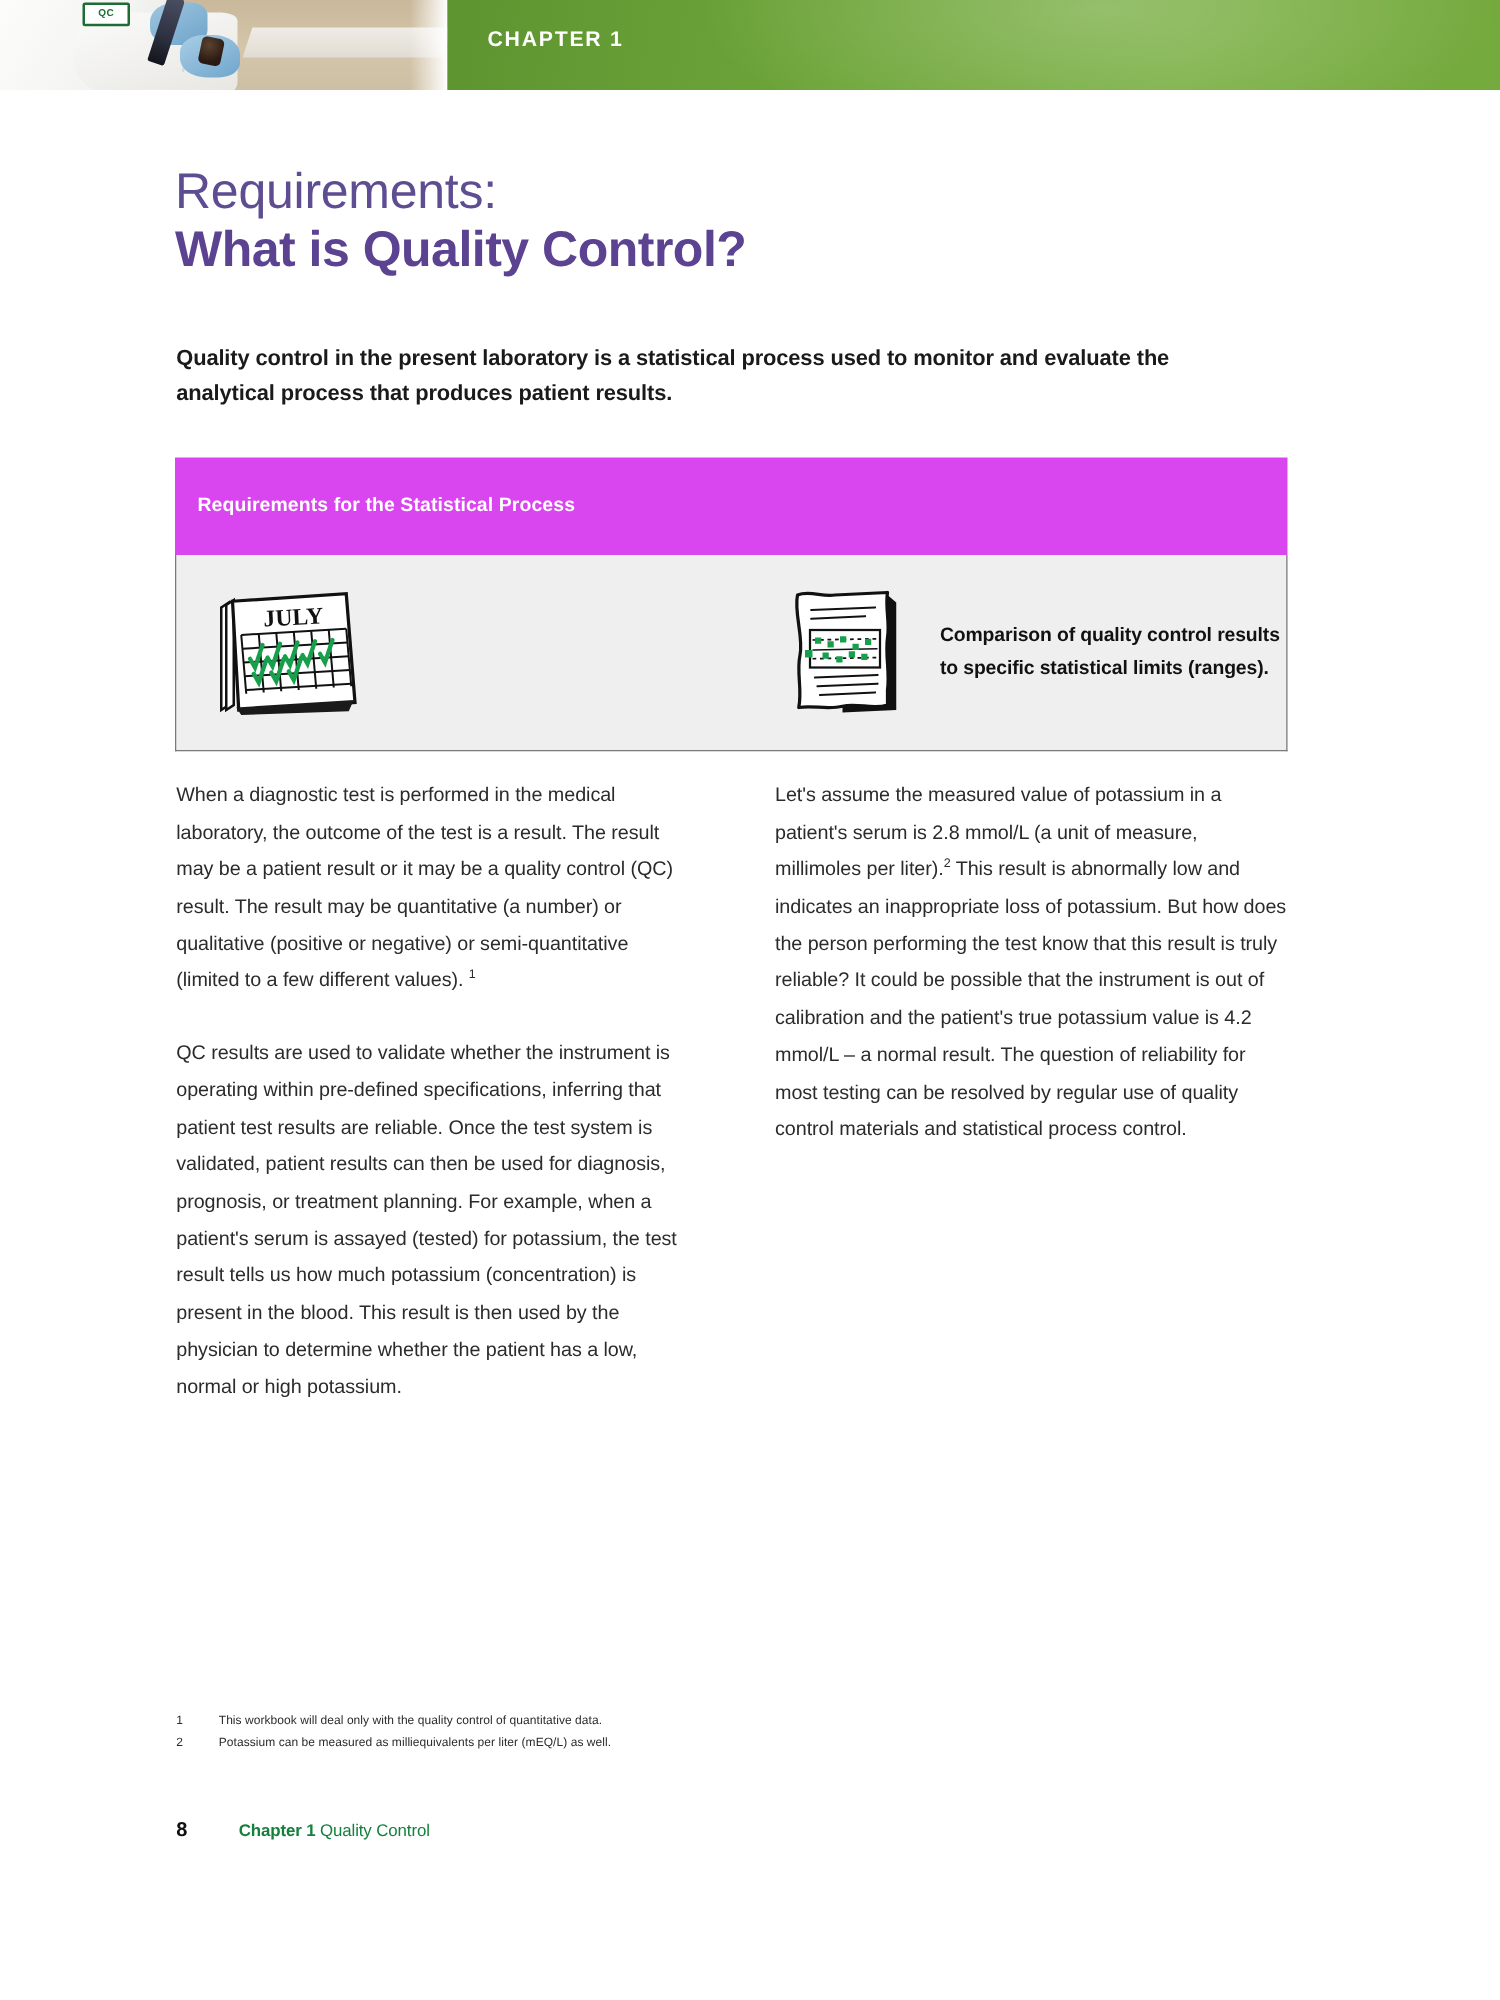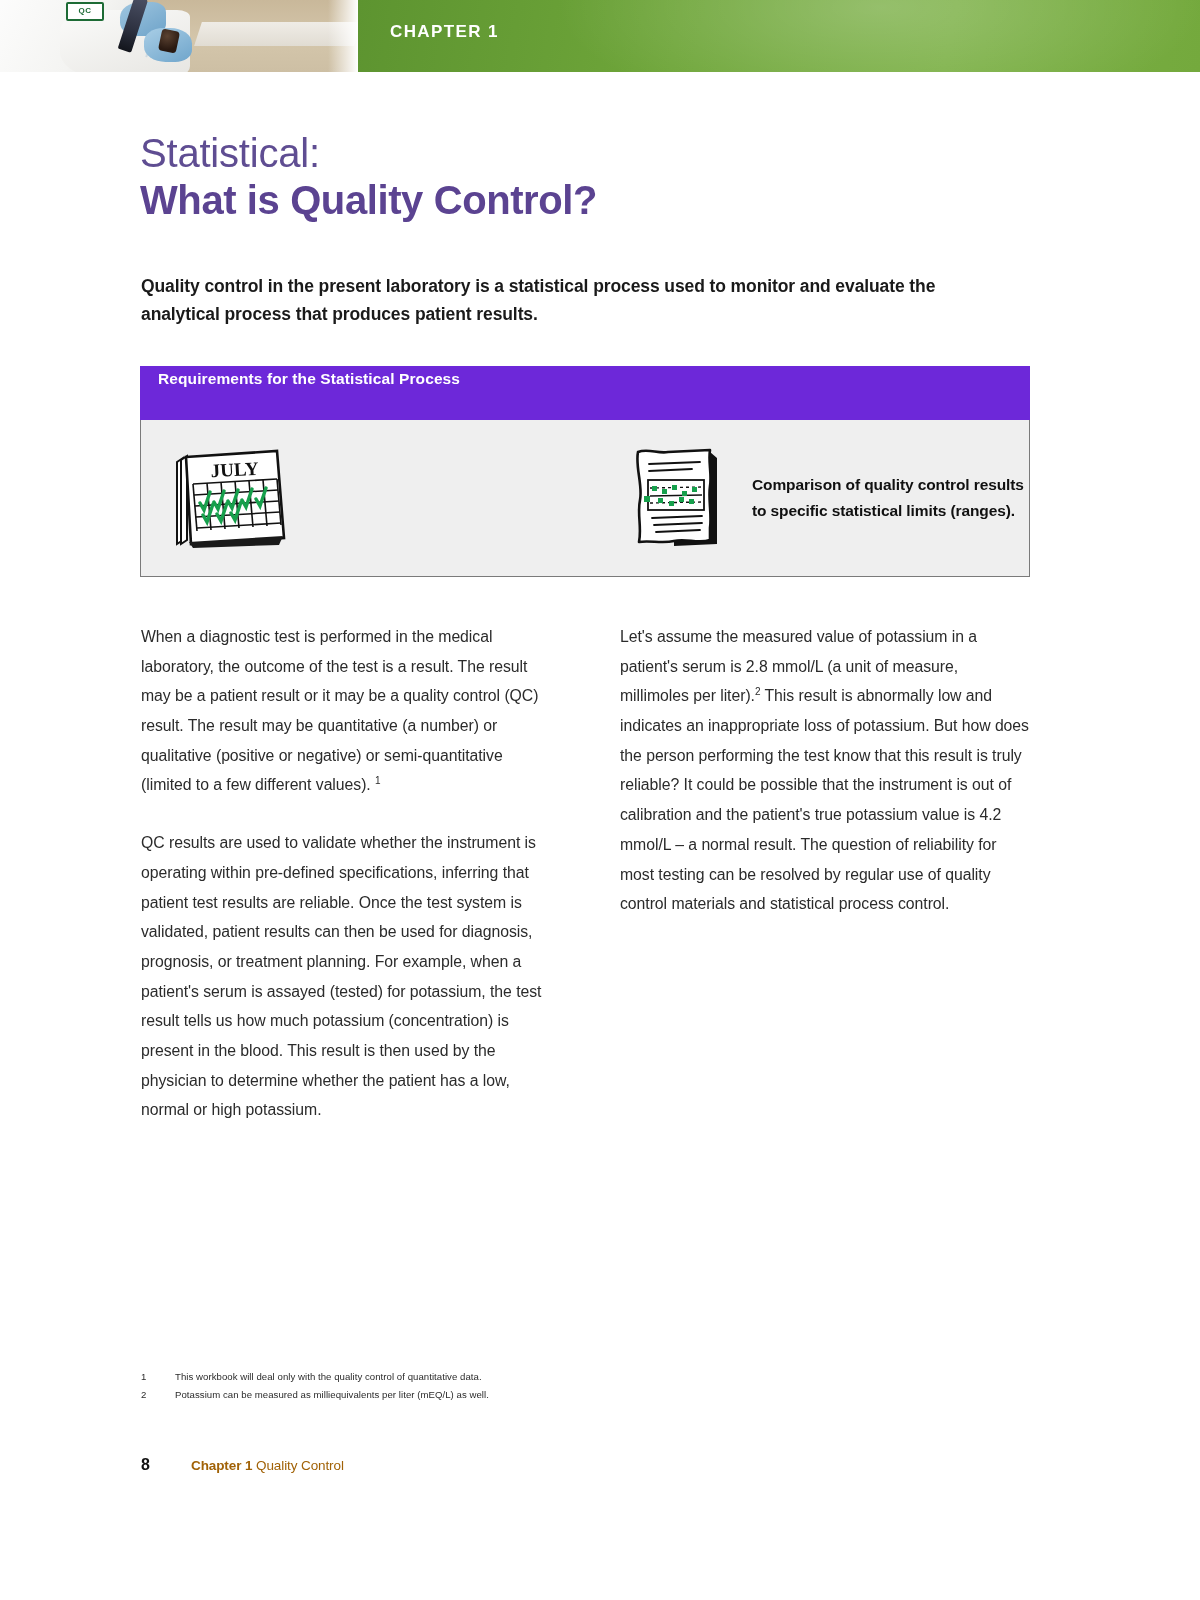--- a/index.html
+++ b/index.html
@@ -173,25 +173,25 @@
   }
 
   
   .req-panel {
     position: absolute;
     left: 140px;
     top: 366px;
     width: 890px;
   }
   .req-header {
-    background: #6d28d9;
+    background: #d946ef;
     height: 46px;
-    padding: 4px 18px;
-    display: flex;
-    align-items: flex-start;
+    padding: 16px 18px;
+    display: flex;
+    align-items: center;
   }
   .req-header-text {
     color: #ffffff;
     font-size: 15.5px;
     font-weight: bold;
     letter-spacing: .1px;
   }
   .req-body {
     background: #efefef;
     border: 1px solid #7a7a7a;
@@ -275,21 +275,21 @@
   }
   .page-number {
     font-size: 16px;
     font-weight: bold;
     color: #111111;
     width: 50px;
   }
   .footer-chapter {
     font-size: 13.5px;
     font-weight: bold;
-    color: #a16207;
+    color: #15803d;
     letter-spacing: -.1px;
   }
   .footer-chapter .light {
     font-weight: normal;
   }
 </style>
 </head>
 <body>
 
 <div class="header-band">
@@ -307,21 +307,21 @@
     <div class="photo-vial"></div>
     <div class="photo-fade"></div>
   </div>
 
   <div class="header-green">
     <div class="chapter-label">CHAPTER 1</div>
   </div>
 </div>
 
 <div class="title-block">
-  <div class="title-line1">Statistical:</div>
+  <div class="title-line1">Requirements:</div>
   <div class="title-line2">What is Quality Control?</div>
 </div>
 
 <div class="lead">Quality control in the present laboratory is a statistical process used to monitor and evaluate the analytical process that produces patient results.</div>
 
 <div class="req-panel">
 
   <div class="req-header">
     <span class="req-header-text">Requirements for the Statistical Process</span>
   </div>

